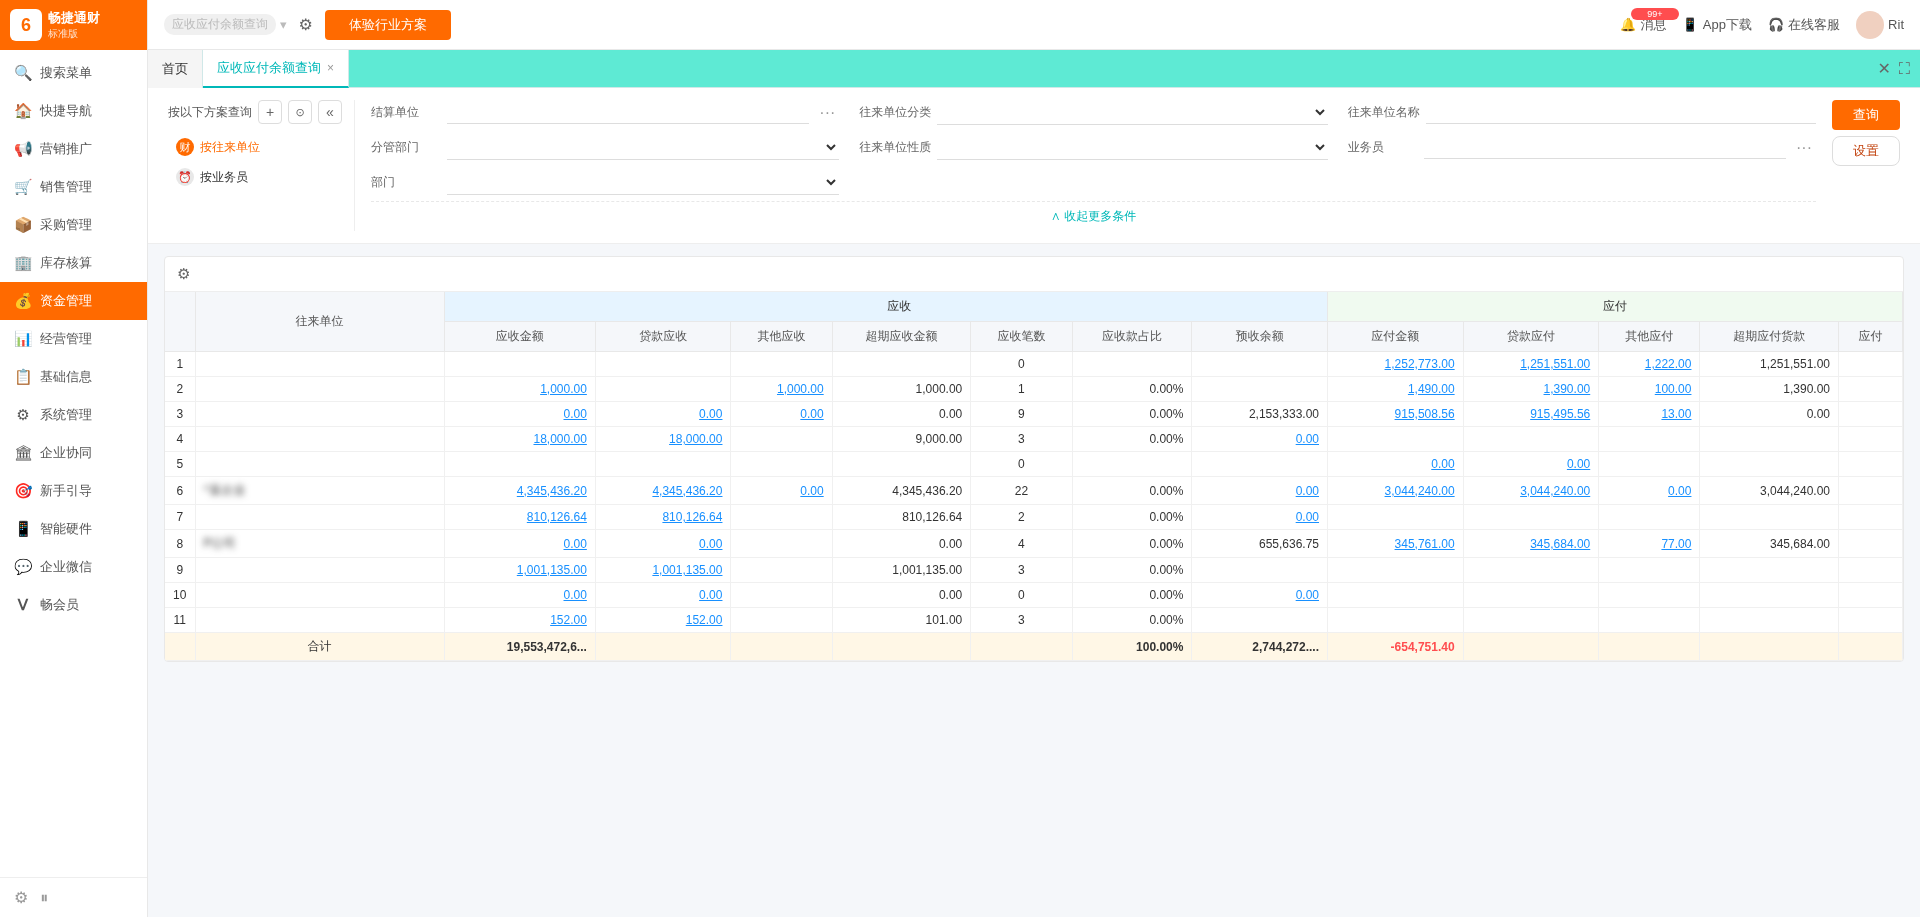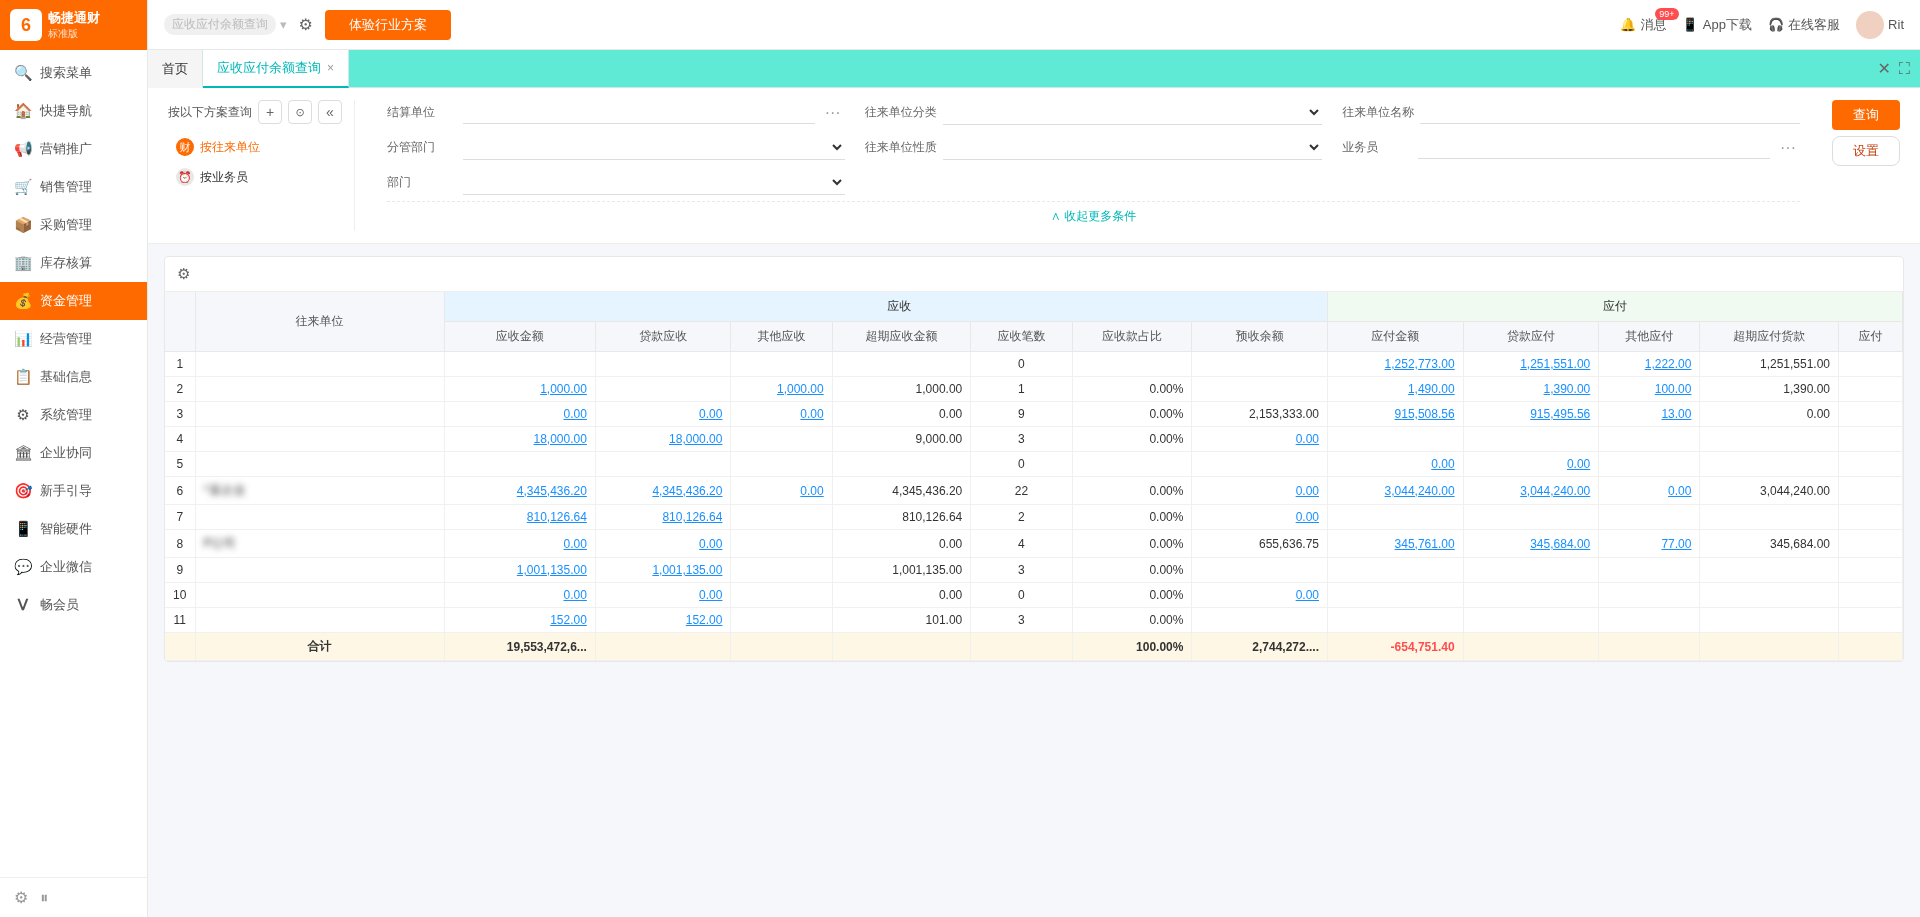--- a/index.html
+++ b/index.html
@@ -42,21 +42,21 @@
     .topbar-spacer { flex: 1; }
     .topbar-gear { font-size: 16px; color: #666; cursor: pointer; }
     .topbar-btn {
       background: #ff6a00; color: #fff; border: none; border-radius: 4px;
       padding: 6px 24px; font-size: 13px; cursor: pointer; font-family: inherit;
     }
     .topbar-right { display: flex; align-items: center; gap: 16px; margin-left: 16px; }
     .topbar-right-item { display: flex; align-items: center; gap: 4px; color: #555; font-size: 13px; cursor: pointer; position: relative; }
     .notif-badge {
       position: absolute; top: -8px; right: -12px;
-      background: #ff4d4f; color: #fff; font-size: 9px; border-radius: 8px; padding: 1px 4px; min-width: 16px; text-align: center;
+      background: #ff4d4f; color: #fff; font-size: 9px; border-radius: 8px; padding: 1px 16px; min-width: 16px; text-align: center;
     }
     .topbar-avatar { width: 28px; height: 28px; border-radius: 50%; background: #e0e0e0; overflow: hidden; }
 
     
     .tabbar {
       position: fixed; left: 148px; top: 50px; right: 0; height: 38px;
       background: #5eead4; display: flex; align-items: center; border-bottom: 1px solid #d0e8e8; z-index: 98;
     }
     .tab {
       height: 38px; display: flex; align-items: center; padding: 0 14px; gap: 6px;
@@ -256,21 +256,21 @@
   <div class="tabbar-right">
     <span class="tabbar-icon">✕</span>
     <span class="tabbar-icon">⛶</span>
   </div>
 </div>
 
 <div class="main">
 
 
   <div class="filter-area">
-    <div style="display:flex; gap:16px;">
+    <div style="display:flex; gap:0;">
 
       <div style="min-width:140px; border-right:1px solid #eee; padding-right:12px;">
         <div style="display:flex; align-items:center; gap:6px; margin-bottom:10px;">
           <span style="font-size:12px; color:#555;">按以下方案查询</span>
           <div class="filter-icon-btn">+</div>
           <div class="filter-icon-btn" style="font-size:11px;">⊙</div>
           <div class="filter-icon-btn">«</div>
         </div>
         <div class="filter-scheme-item active" style="display:flex; align-items:center; gap:6px;">
           <div class="filter-scheme-icon" style="font-size:11px;">财</div>
@@ -548,21 +548,21 @@
             <td></td>
             <td></td>
             <td></td>
             <td></td>
             <td></td>
           </tr>
         </tbody>
         <tfoot>
           <tr class="total-row">
             <td></td>
-            <td class="text-center" style="font-weight:bold;">合计</td>
+            <td class="text-center" style="font-weight:normal;">合计</td>
             <td>19,553,472,6...</td>
             <td></td>
             <td></td>
             <td></td>
             <td></td>
             <td>100.00%</td>
             <td>2,744,272....</td>
             <td style="color:#ff4d4f;">-654,751.40</td>
             <td></td>
             <td></td>

